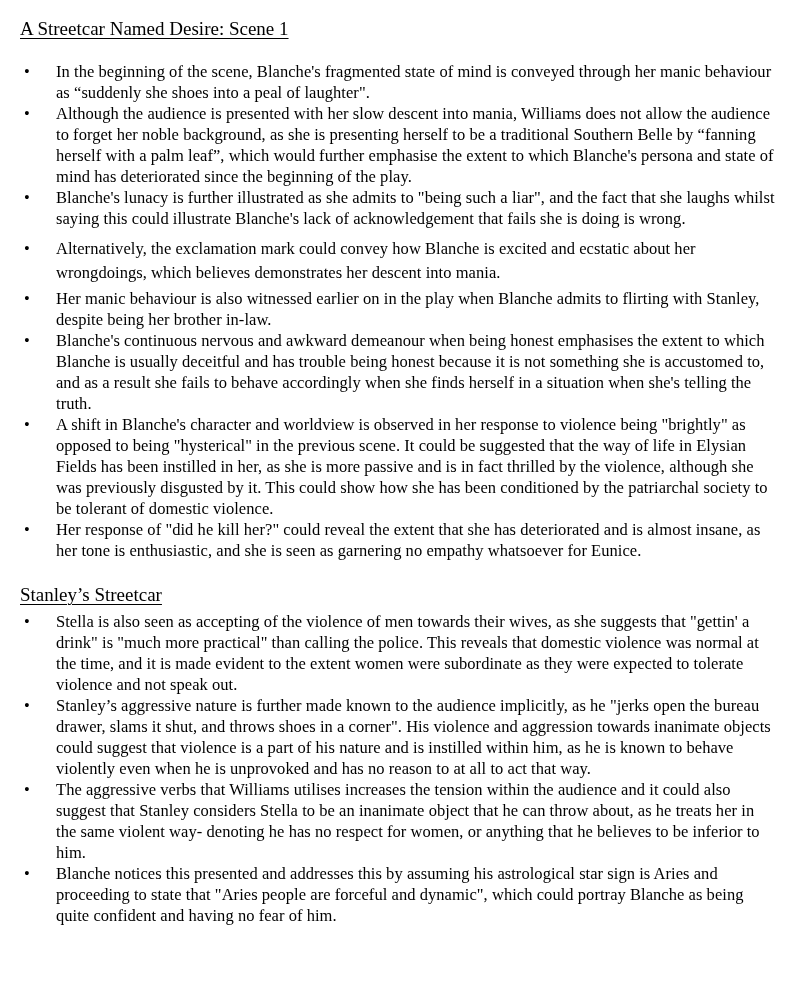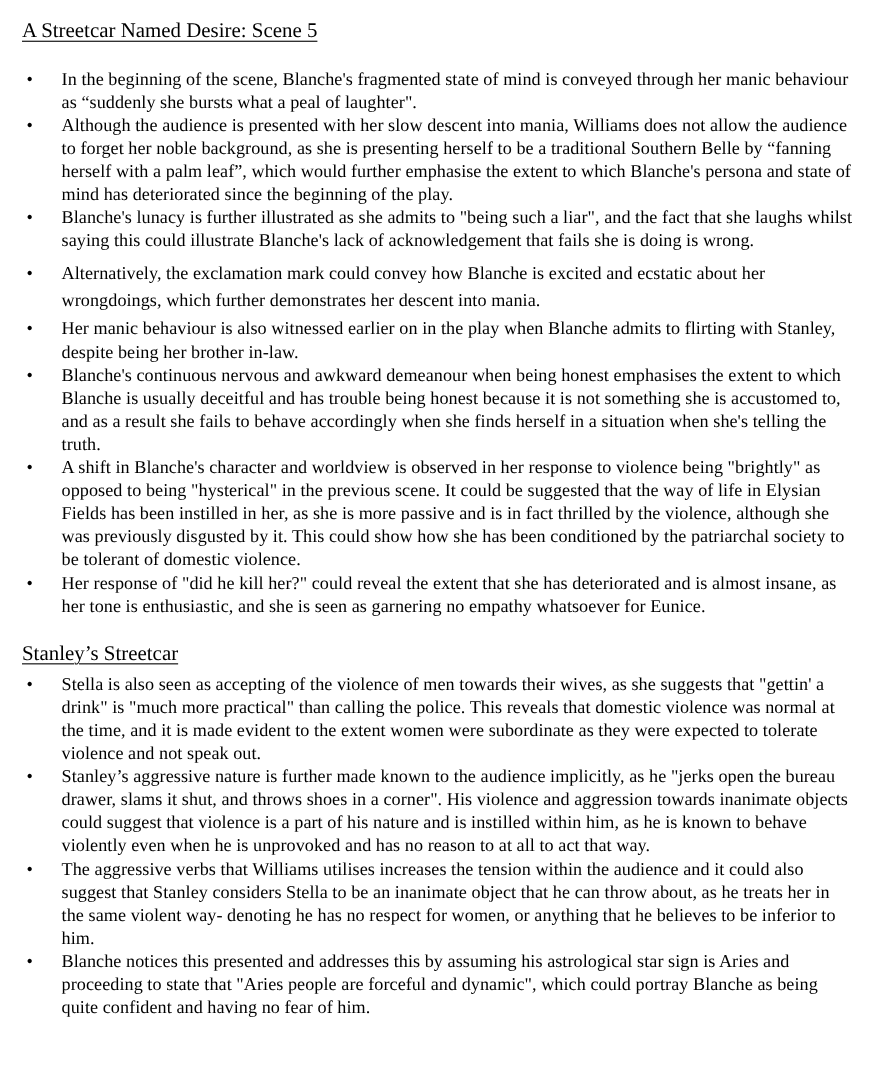--- a/index.html
+++ b/index.html
@@ -62,38 +62,38 @@
   .bullet.loose .btext,
   .bullet.loose .glyph {
     line-height: 24px;
   }
 </style>
 </head>
 <body>
 
 <div class="page">
 
-  <h1 class="doc-heading first">A Streetcar Named Desire: Scene 5</h1>
+  <h1 class="doc-heading first">A Streetcar Named Desire: Scene 1</h1>
 
   <div class="bullet-list">
     <div class="bullet">
       <span class="glyph">•</span>
-      <span class="btext">In the beginning of the scene, Blanche's fragmented state of mind is conveyed through her manic behaviour as “suddenly she bursts what a peal of laughter".</span>
+      <span class="btext">In the beginning of the scene, Blanche's fragmented state of mind is conveyed through her manic behaviour as “suddenly she shoes into a peal of laughter".</span>
     </div>
     <div class="bullet">
       <span class="glyph">•</span>
       <span class="btext">Although the audience is presented with her slow descent into mania, Williams does not allow the audience to forget her noble background, as she is presenting herself to be a traditional Southern Belle by “fanning herself with a palm leaf”, which would further emphasise the extent to which Blanche's persona and state of mind has deteriorated since the beginning of the play.</span>
     </div>
     <div class="bullet">
       <span class="glyph">•</span>
       <span class="btext">Blanche's lunacy is further illustrated as she admits to "being such a liar", and the fact that she laughs whilst saying this could illustrate Blanche's lack of acknowledgement that fails she is doing is wrong.</span>
     </div>
     <div class="bullet loose">
       <span class="glyph">•</span>
-      <span class="btext">Alternatively, the exclamation mark could convey how Blanche is excited and ecstatic about her wrongdoings, which further demonstrates her descent into mania.</span>
+      <span class="btext">Alternatively, the exclamation mark could convey how Blanche is excited and ecstatic about her wrongdoings, which believes demonstrates her descent into mania.</span>
     </div>
     <div class="bullet">
       <span class="glyph">•</span>
       <span class="btext">Her manic behaviour is also witnessed earlier on in the play when Blanche admits to flirting with Stanley, despite being her brother in-law.</span>
     </div>
     <div class="bullet">
       <span class="glyph">•</span>
       <span class="btext">Blanche's continuous nervous and awkward demeanour when being honest emphasises the extent to which Blanche is usually deceitful and has trouble being honest because it is not something she is accustomed to, and as a result she fails to behave accordingly when she finds herself in a situation when she's telling the truth.</span>
     </div>
     <div class="bullet">

